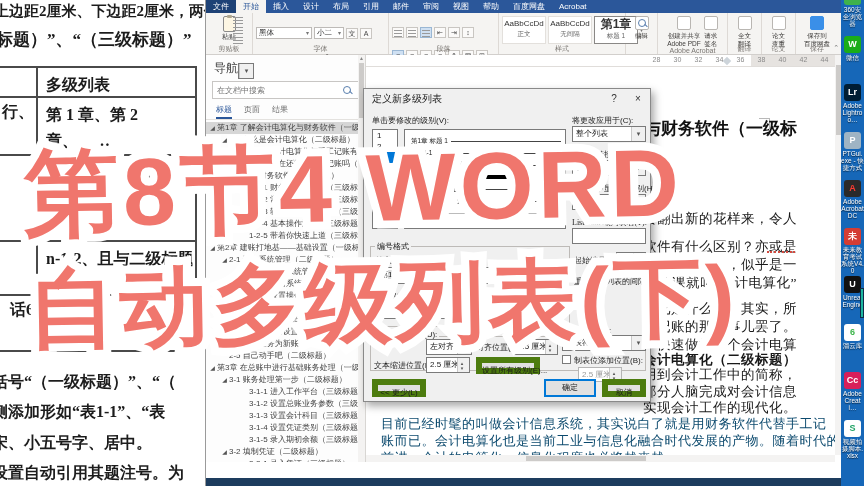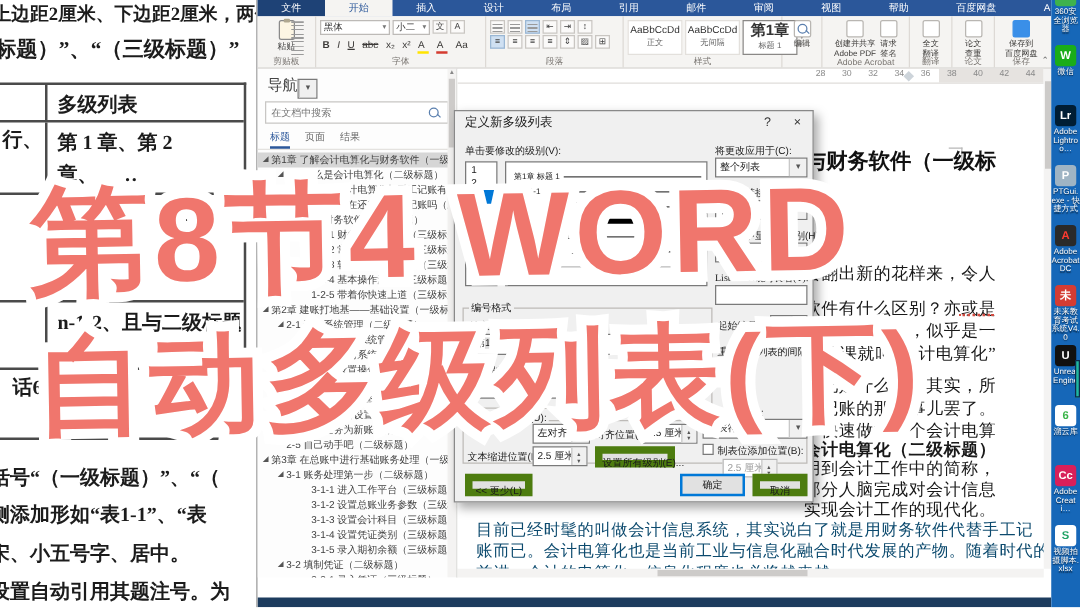--- a/index.html
+++ b/index.html
@@ -12,36 +12,36 @@
   .ld-line { position:absolute; white-space:nowrap; }
   .ld-table { position:absolute; left:0; top:66px; width:197px; border-top:2px solid #4a4a4a; border-right:2px solid #4a4a4a; }
   .ld-row { display:flex; border-bottom:2px solid #4a4a4a; }
   .ld-cl { width:38px; border-right:2px solid #4a4a4a; font-size:16px; padding:4px 2px 0 0; text-align:right; white-space:pre-line; }
   .ld-cr { flex:1; font-size:16px; padding:4px 0 0 8px; white-space:pre-line; line-height:26px; }
 
   
   .word { position:absolute; left:205px; top:0; width:636px; height:486px; background:#fff; border-left:1px solid #9a9a9a; overflow:hidden; }
 
   .tabs { position:absolute; left:0; top:0; width:100%; height:13px; background:#2b579a; display:flex; align-items:stretch; }
-  .tab { color:#fff; font-size:8px; line-height:13px; padding:0 19px; white-space:nowrap; }
+  .tab { color:#fff; font-size:8px; line-height:13px; padding:0 7px; white-space:nowrap; }
   .tab.file { background:#1e4276; }
   .tab.active { background:#f5f4f2; color:#2b579a; }
 
   .ribbon { position:absolute; left:0; top:13px; width:100%; height:42px; background:#f5f4f2; border-bottom:1px solid #d2cfcc; display:flex; }
   .rgroup { position:relative; border-right:1px solid #ddd9d5; padding:2px 3px 9px 3px; flex:none; }
   .glabel { position:absolute; bottom:0; left:0; right:0; text-align:center; font-size:7px; color:#7a7672; white-space:nowrap; }
   .pastebig { width:20px; margin:1px auto 0; text-align:center; }
   .clipicon { width:13px; height:16px; border:1px solid #8a8a8a; border-radius:2px; background:#fdf6e3; margin:0 auto; position:relative; }
   .clipicon::before { content:""; position:absolute; left:3px; top:-2px; width:5px; height:3px; background:#b0a890; border-radius:1px; }
   .btxt { font-size:7px; color:#444; }
   .minicol { position:absolute; left:27px; top:4px; display:flex; flex-direction:column; gap:3px; }
   .mico { width:10px; height:7px; background:repeating-linear-gradient(#9a9a9a 0 1px, transparent 1px 3px); }
   .combo { border:1px solid #bdbab7; background:#fff; font-size:7.5px; color:#333; height:12px; line-height:10px; padding:0 2px; white-space:nowrap; position:relative; }
   .combo i { font-style:normal; color:#777; float:right; font-size:6px; }
-  .frow { display:flex; gap:2px; margin-top:1px; align-items:flex-start; }
+  .frow { display:flex; gap:2px; margin-top:12px; align-items:flex-end; }
   .fbtn { font-size:8px; color:#3c3a38; border:1px solid transparent; padding:0 1px; height:11px; line-height:11px; }
   .iconbox { width:12px; height:11px; border:1px solid #c9c6c2; background:#fbfaf9; font-size:7px; text-align:center; line-height:10px; color:#444; }
   .iconbox.active { background:#cfe0f2; border-color:#9ab7d4; }
   .ibar { display:inline-block; width:9px; height:2px; margin-top:0; }
   .stylecards { display:flex; gap:2px; margin-top:1px; }
   .scard { width:44px; height:28px; border:1px solid #e3e0dc; background:#fff; text-align:center; overflow:hidden; }
   .scard.sel { border:1px solid #8a8886; }
   .ssample { font-size:8px; color:#333; line-height:13px; white-space:nowrap; }
   .scard.sel .ssample { font-size:12px; font-weight:bold; line-height:15px; }
   .sname { font-size:6.5px; color:#666; }

